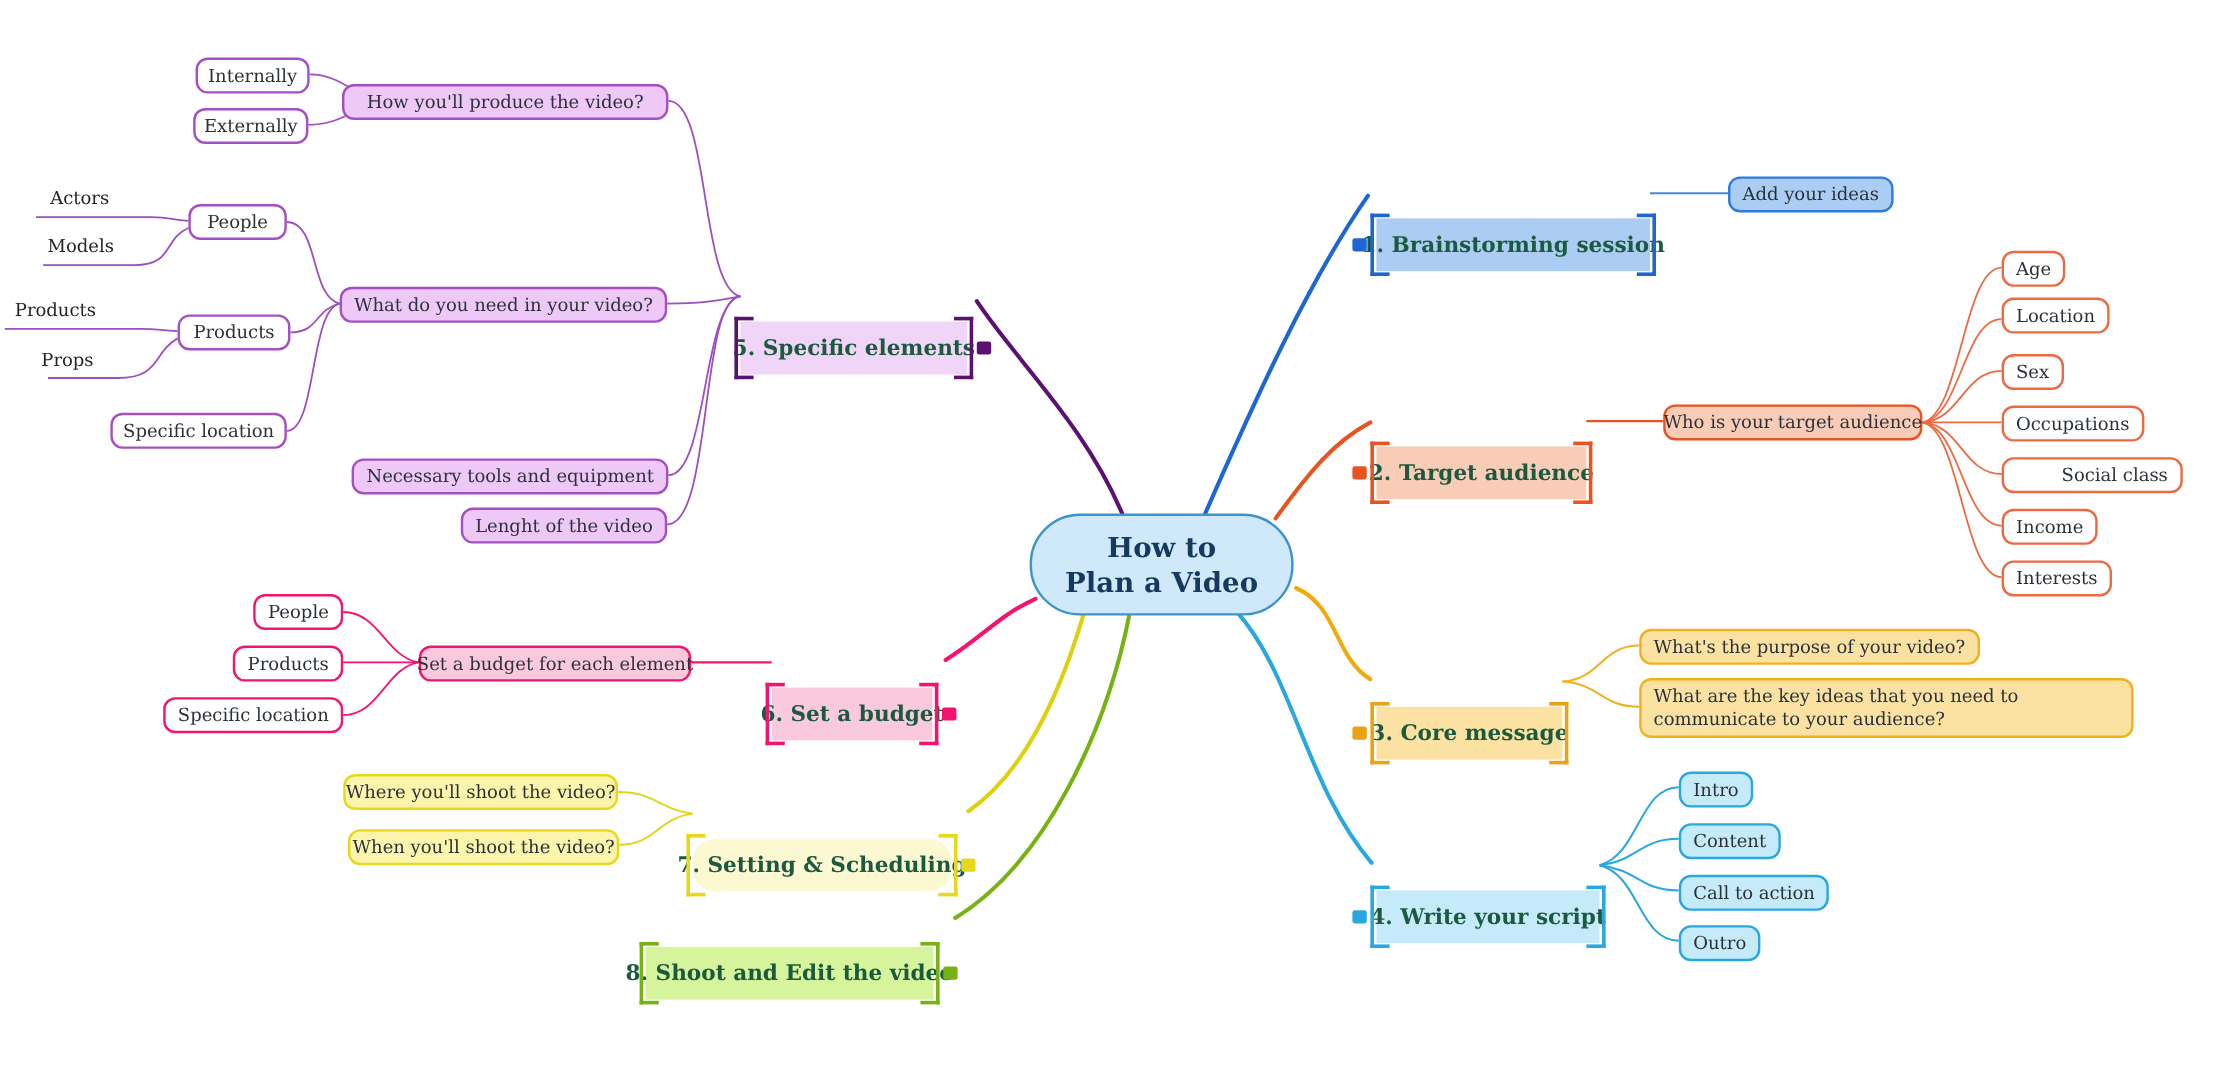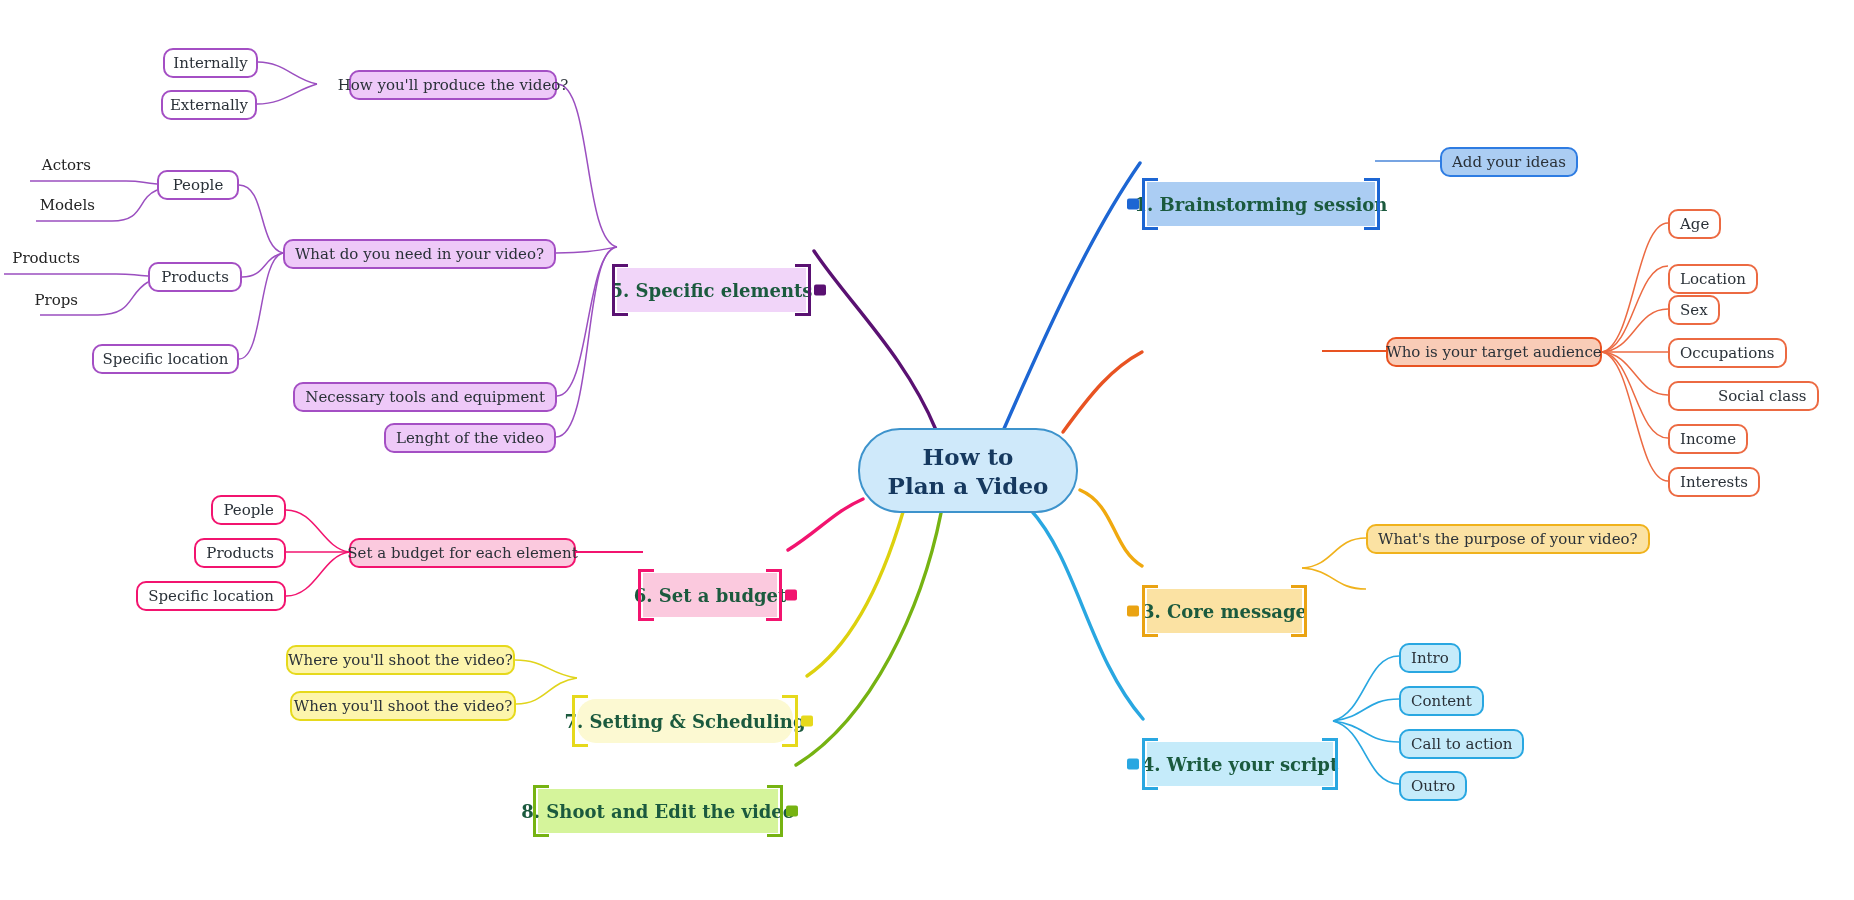--- a/index.html
+++ b/index.html
@@ -99,27 +99,31 @@
   </div>
 
   <div class="main" style="left:1147px;top:139px;width:228px;--c:#1d66d3;--fill:#abcdf3;">
     <span class="nub l"></span>
     <span>1. Brainstorming session</span>
   </div>
   <div class="box" style="left:1440px;top:147px;--c:#2e7ce2;--fill:#abcdf3;">
     <span>Add your ideas</span>
   </div>
 
+  <div class="main" style="left:1147px;top:329px;width:175px;--c:#e85322;--fill:#f9ccb7;">
+    <span class="nub l"></span>
+    <span>2. Target audience</span>
+  </div>
   <div class="box" style="left:1386px;top:337px;width:216px;--c:#e85322;--fill:#f9ccb7;">
     <span>Who is your target audience</span>
   </div>
   <div class="box" style="left:1668px;top:209px;--c:#ec6a42;">
     <span>Age</span>
   </div>
-  <div class="box" style="left:1668px;top:264px;--c:#ec6a42;">
+  <div class="box" style="left:1668px;top:248px;--c:#ec6a42;">
     <span>Location</span>
   </div>
   <div class="box" style="left:1668px;top:295px;--c:#ec6a42;">
     <span>Sex</span>
   </div>
   <div class="box" style="left:1668px;top:338px;--c:#ec6a42;">
     <span>Occupations</span>
   </div>
   <div class="box" style="left:1668px;top:381px;padding-left:48px;--c:#ec6a42;">
     <span>Social class</span>
@@ -131,20 +135,23 @@
     <span>Interests</span>
   </div>
 
   <div class="main" style="left:1147px;top:546px;width:155px;--c:#eaa312;--fill:#fbe2a3;">
     <span class="nub l"></span>
     <span>3. Core message</span>
   </div>
   <div class="box" style="left:1366px;top:524px;--c:#f0b21c;--fill:#fbe2a3;">
     <span>What's the purpose of your video?</span>
   </div>
+  <div class="box wrap" style="left:1366px;top:565px;width:412px;--c:#f0b21c;--fill:#fbe2a3;">
+    <span>What are the key ideas that you need to communicate to your audience?</span>
+  </div>
 
   <div class="main" style="left:1147px;top:699px;width:186px;--c:#29a7e1;--fill:#c5ebfa;">
     <span class="nub l"></span>
     <span>4. Write your script</span>
   </div>
   <div class="box" style="left:1399px;top:643px;--c:#29a7e1;--fill:#c5ebfa;">
     <span>Intro</span>
   </div>
   <div class="box" style="left:1399px;top:686px;--c:#29a7e1;--fill:#c5ebfa;">
     <span>Content</span>
@@ -153,21 +160,21 @@
     <span>Call to action</span>
   </div>
   <div class="box" style="left:1399px;top:771px;--c:#29a7e1;--fill:#c5ebfa;">
     <span>Outro</span>
   </div>
 
   <div class="main" style="right:1048px;top:225px;width:189px;--c:#5a1172;--fill:#f1d5f9;">
     <span class="nub r"></span>
     <span>5. Specific elements</span>
   </div>
-  <div class="box" style="right:1297px;top:70px;width:208px;--c:#a44fc4;--fill:#eec9f8;">
+  <div class="box" style="right:1297px;top:70px;width:272px;--c:#a44fc4;--fill:#eec9f8;">
     <span>How you'll produce the video?</span>
   </div>
   <div class="box" style="right:1596px;top:48px;width:95px;--c:#a44fc4;">
     <span>Internally</span>
   </div>
   <div class="box" style="right:1597px;top:90px;width:96px;--c:#a44fc4;">
     <span>Externally</span>
   </div>
   <div class="box" style="right:1298px;top:239px;width:273px;--c:#a44fc4;--fill:#eec9f8;">
     <span>What do you need in your video?</span>

